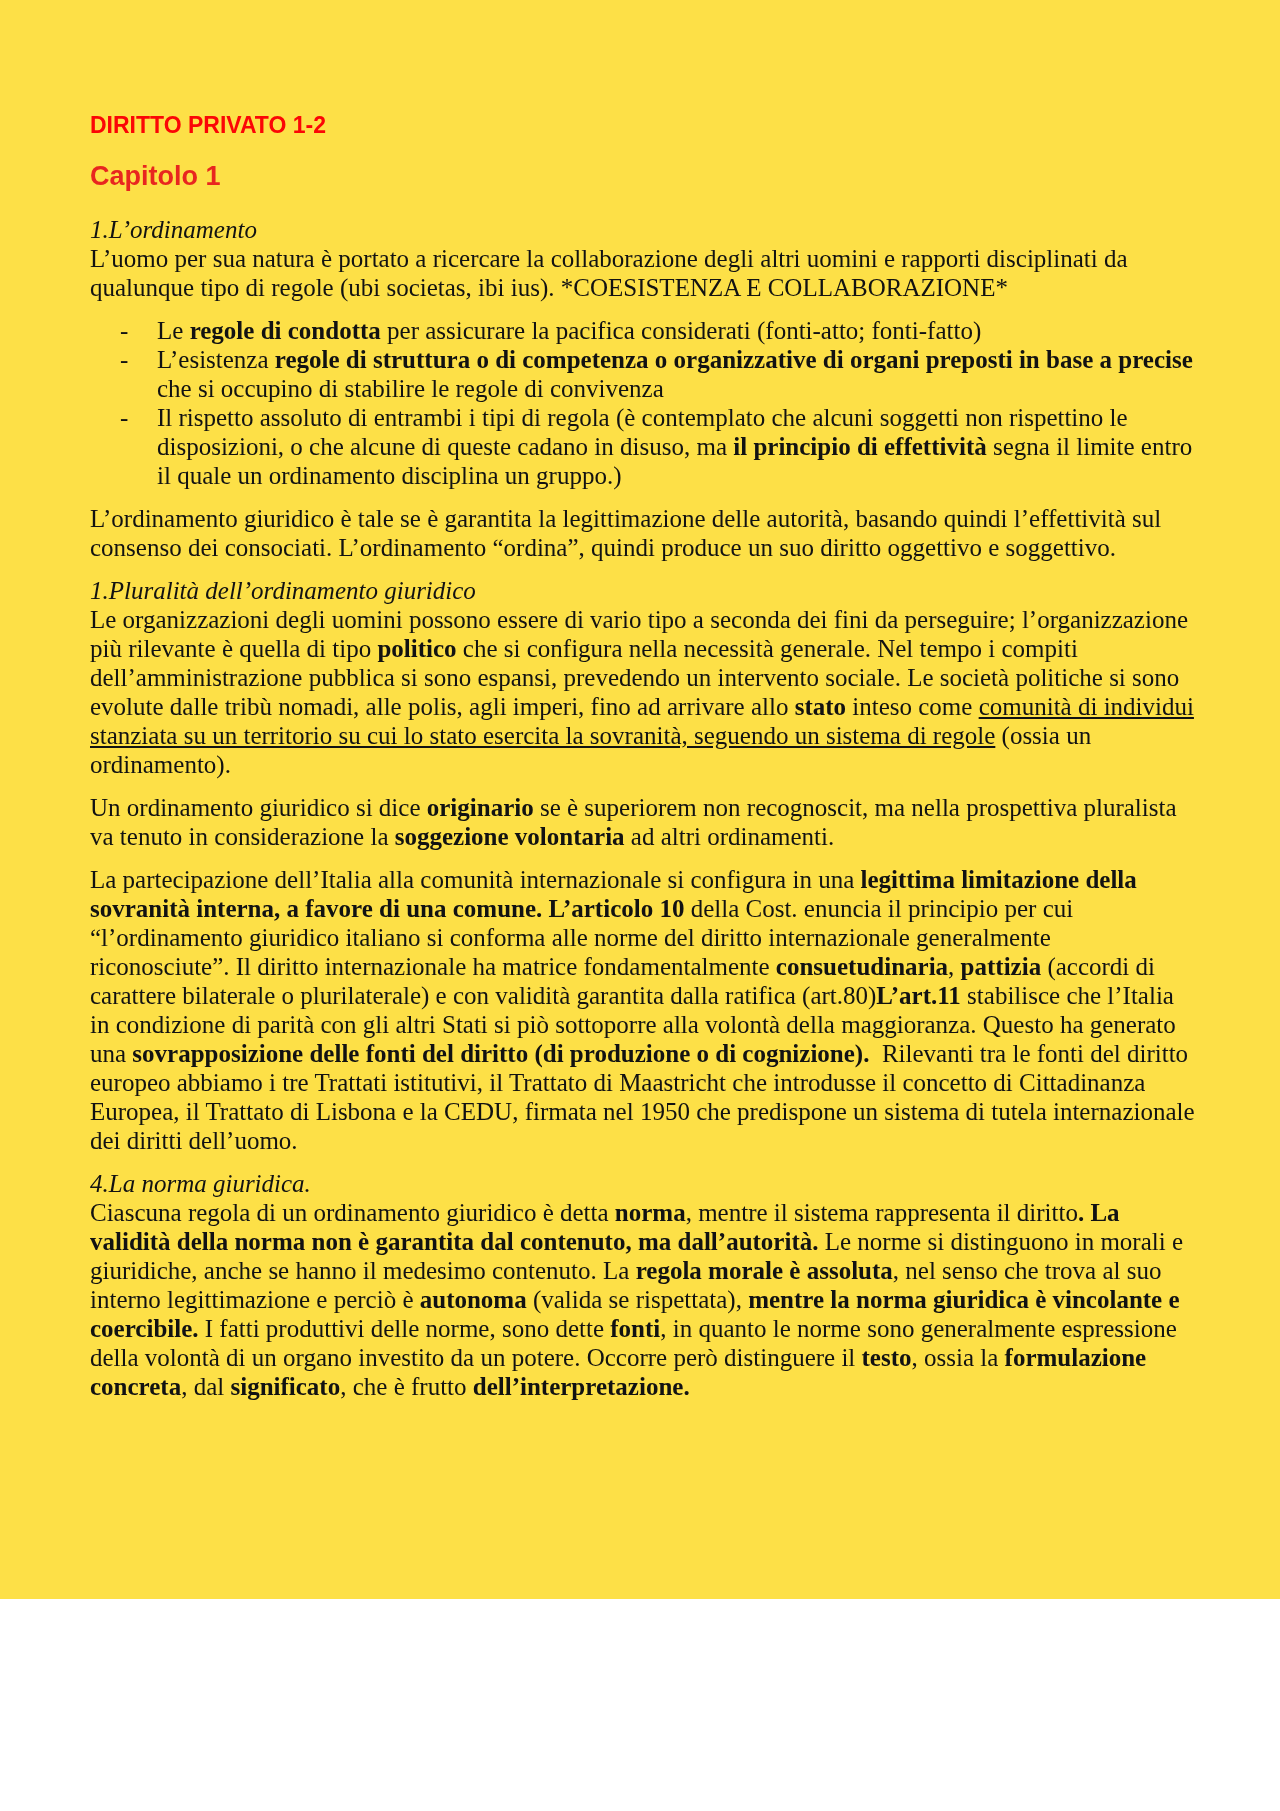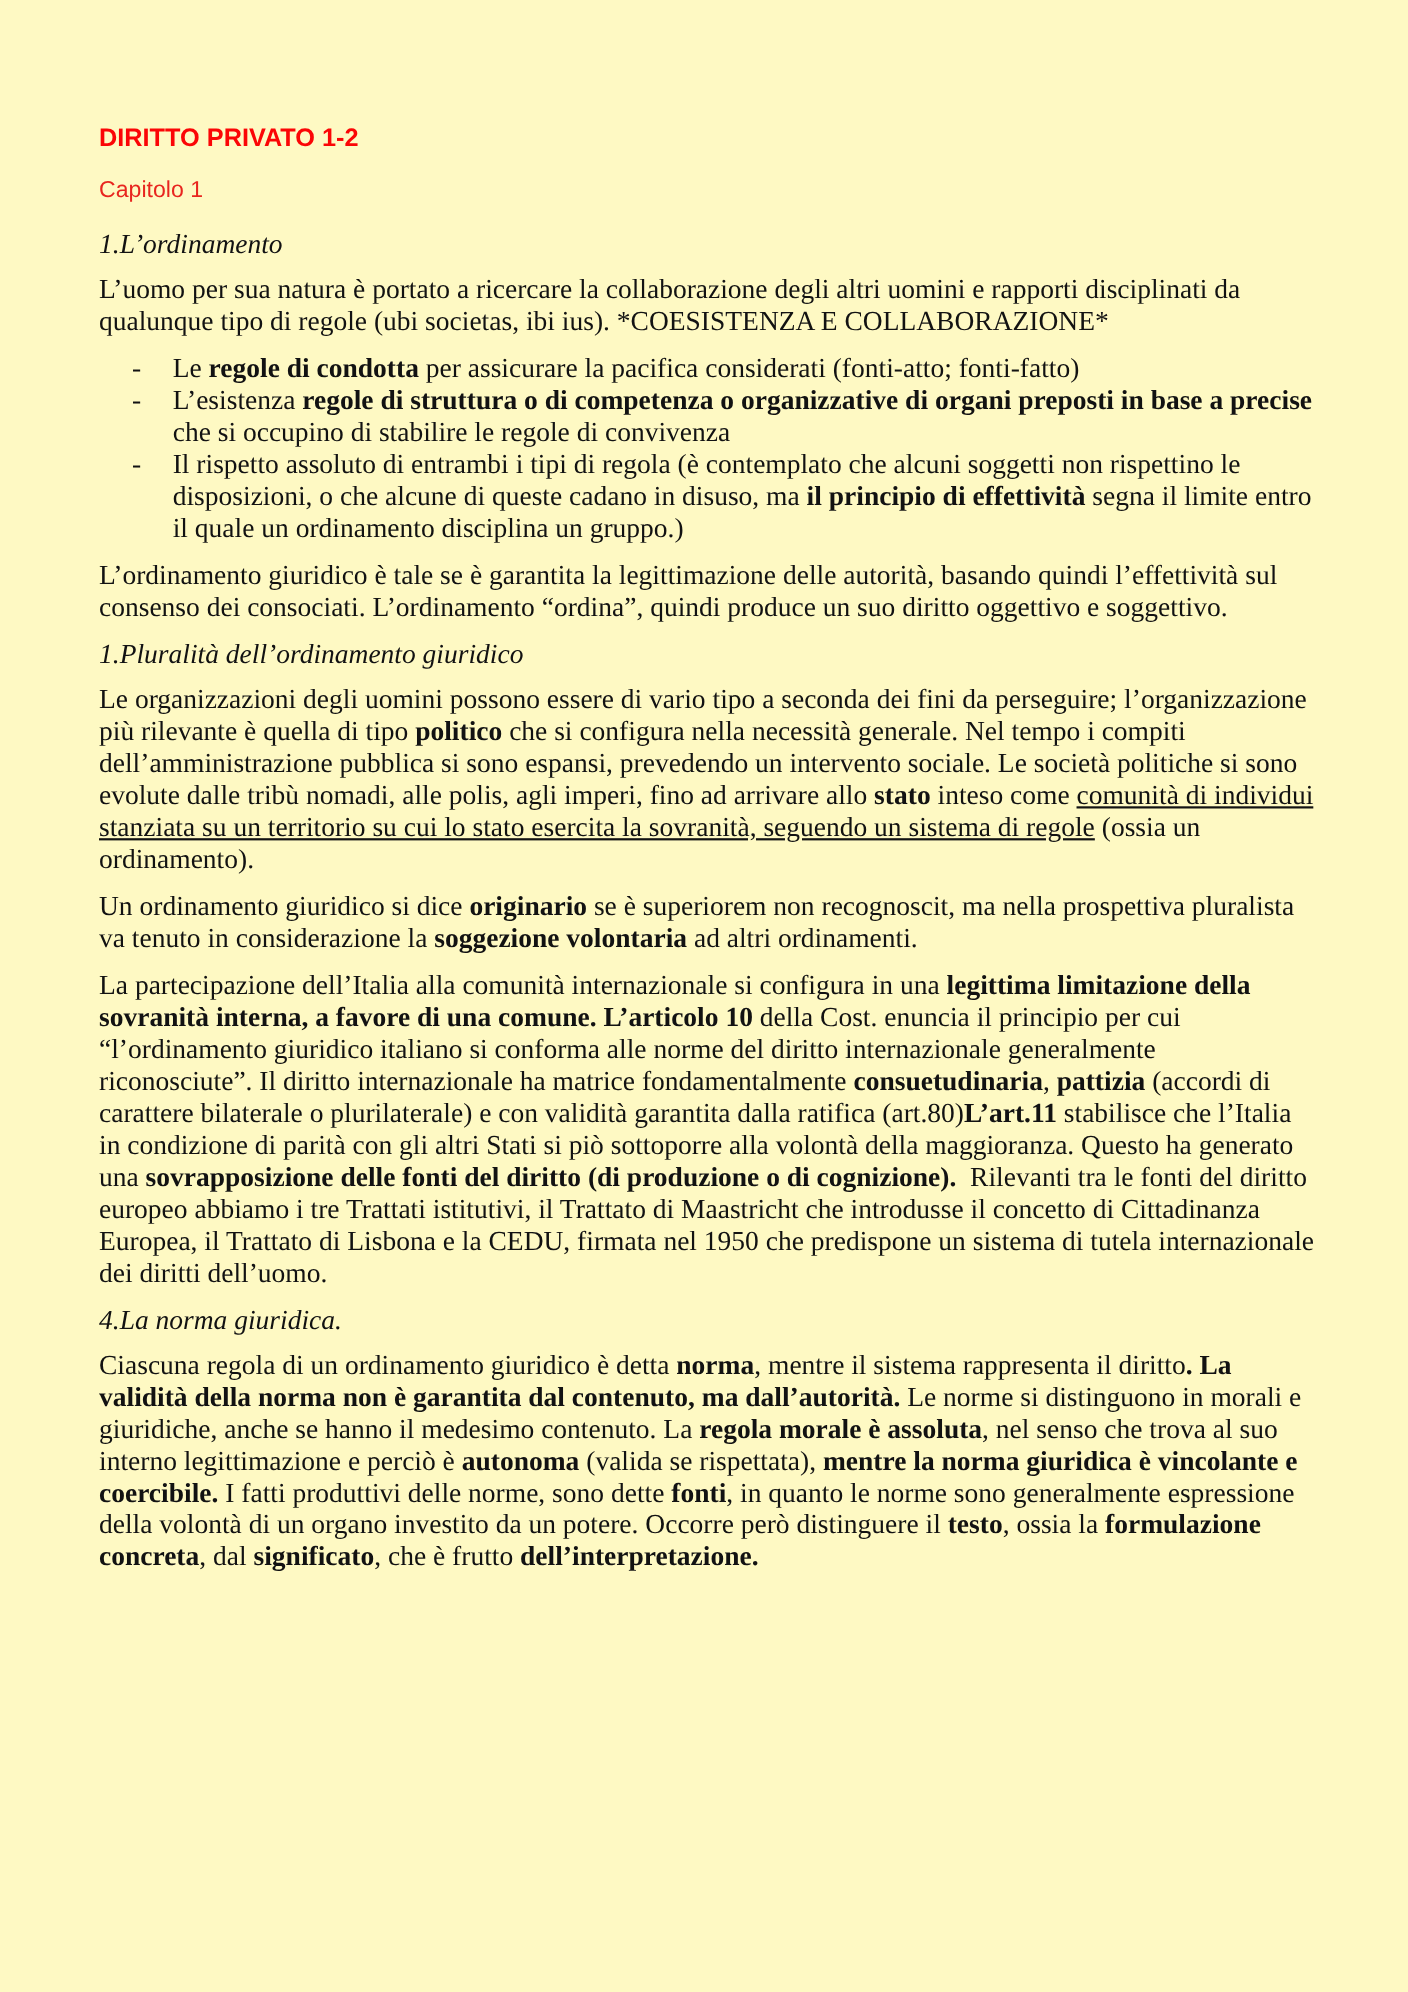--- a/index.html
+++ b/index.html
@@ -11,48 +11,48 @@
     width: 1280px;
     height: 1811px;
     position: relative;
     font-family: "Liberation Serif", serif;
     color: #121212;
   }
   .page {
     position: absolute;
     top: 0; left: 0;
     width: 1280px;
-    height: 1811px;
-    background: #fef9c3;
+    height: 1599px;
+    background: #fde047;
     box-sizing: border-box;
     padding: 112px 84px 0 90px;
   }
   .doc-title {
     font-family: "Liberation Sans", sans-serif;
     font-size: 23px;
     font-weight: 700;
     margin: 0 0 22px 0;
     letter-spacing: 0px;
   }
   .chapter-title {
     font-family: "Liberation Sans", sans-serif;
-    font-size: 21px;
-    font-weight: 400;
+    font-size: 27px;
+    font-weight: 700;
     margin: 0 0 23px 0;
   }
   .doc-body {
     font-size: 25px;
     line-height: 29px;
   }
   .section-title {
     font-style: italic;
     margin: 0;
   }
   .para {
-    margin: 12px 0 14px 0;
+    margin: 0 0 14px 0;
   }
   ul.dash-list {
     list-style: none;
     margin: 0 0 14px 0;
     padding: 0 0 0 67px;
   }
   ul.dash-list li {
     position: relative;
   }
   ul.dash-list li::before {

